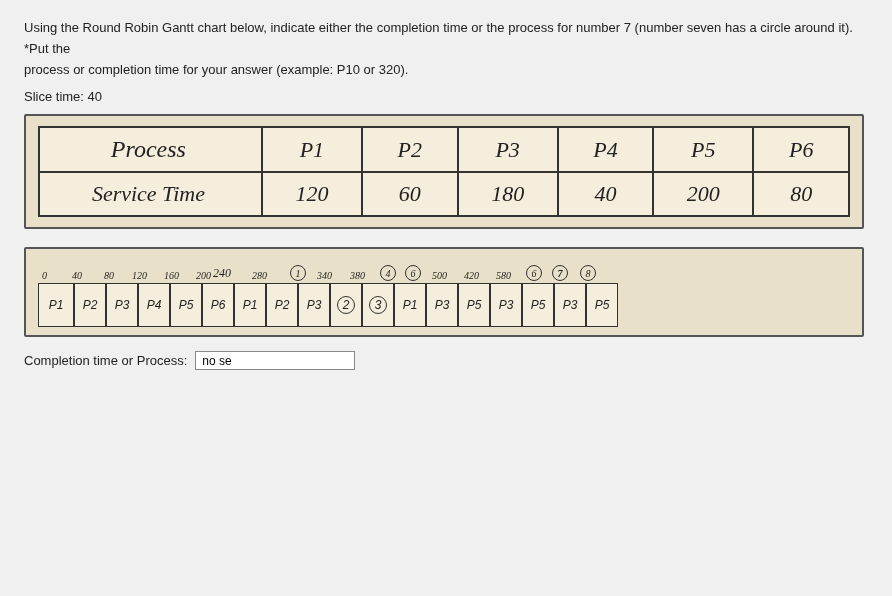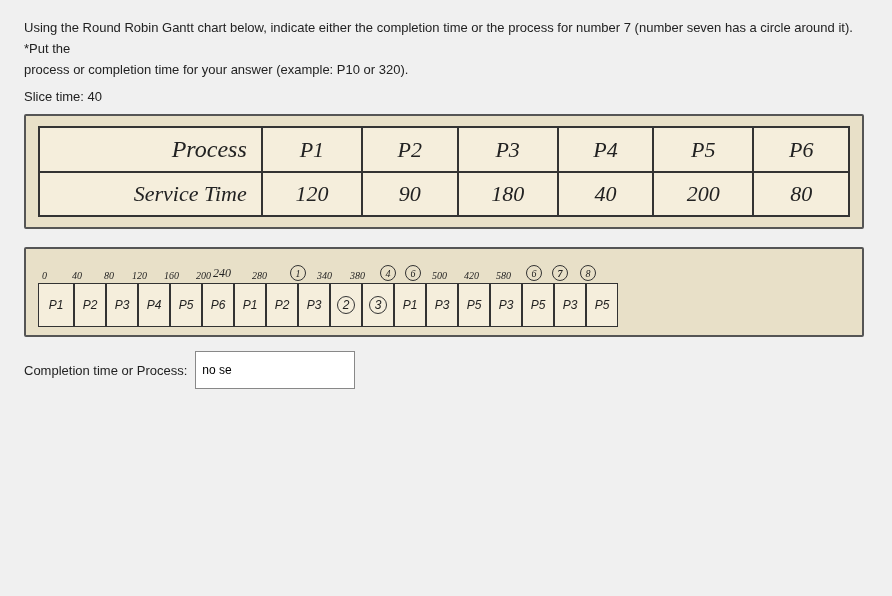--- a/index.html
+++ b/index.html
@@ -41,21 +41,21 @@
       padding: 8px 14px;
       font-size: 22px;
       font-style: italic;
       text-align: center;
       min-width: 60px;
       background: #f5eedc;
     }
     .gantt-table td:first-child {
       font-size: 22px;
       font-style: italic;
-      text-align: right;
+      text-align: center;
       padding-left: 10px;
       min-width: 140px;
     }
 
     
     .timeline-container {
       background: #e8e0c8;
       border: 2px solid #555;
       border-radius: 2px;
       padding: 10px 12px 8px 12px;
@@ -90,21 +90,21 @@
       margin-top: 8px;
       font-size: 13px;
     }
     .completion-label {
       font-size: 13px;
       white-space: nowrap;
     }
     .completion-input {
       border: 1px solid #888;
       background: #fff;
-      height: 38px;
+      height: 19px;
       padding: 2px 6px;
       font-size: 12px;
       width: 160px;
       outline: none;
     }
   </style>
 </head>
 <body>
 
 <div>
@@ -124,21 +124,21 @@
       <td>P1</td>
       <td>P2</td>
       <td>P3</td>
       <td>P4</td>
       <td>P5</td>
       <td>P6</td>
     </tr>
     <tr>
       <td style="font-size:22px;margin-top:48px;">Service Time</td>
       <td>120</td>
-      <td>90</td>
+      <td>60</td>
       <td>180</td>
       <td>40</td>
       <td>200</td>
       <td>80</td>
     </tr>
   </tbody>
     </table>
 </div>
 
 <div class="timeline-container">

